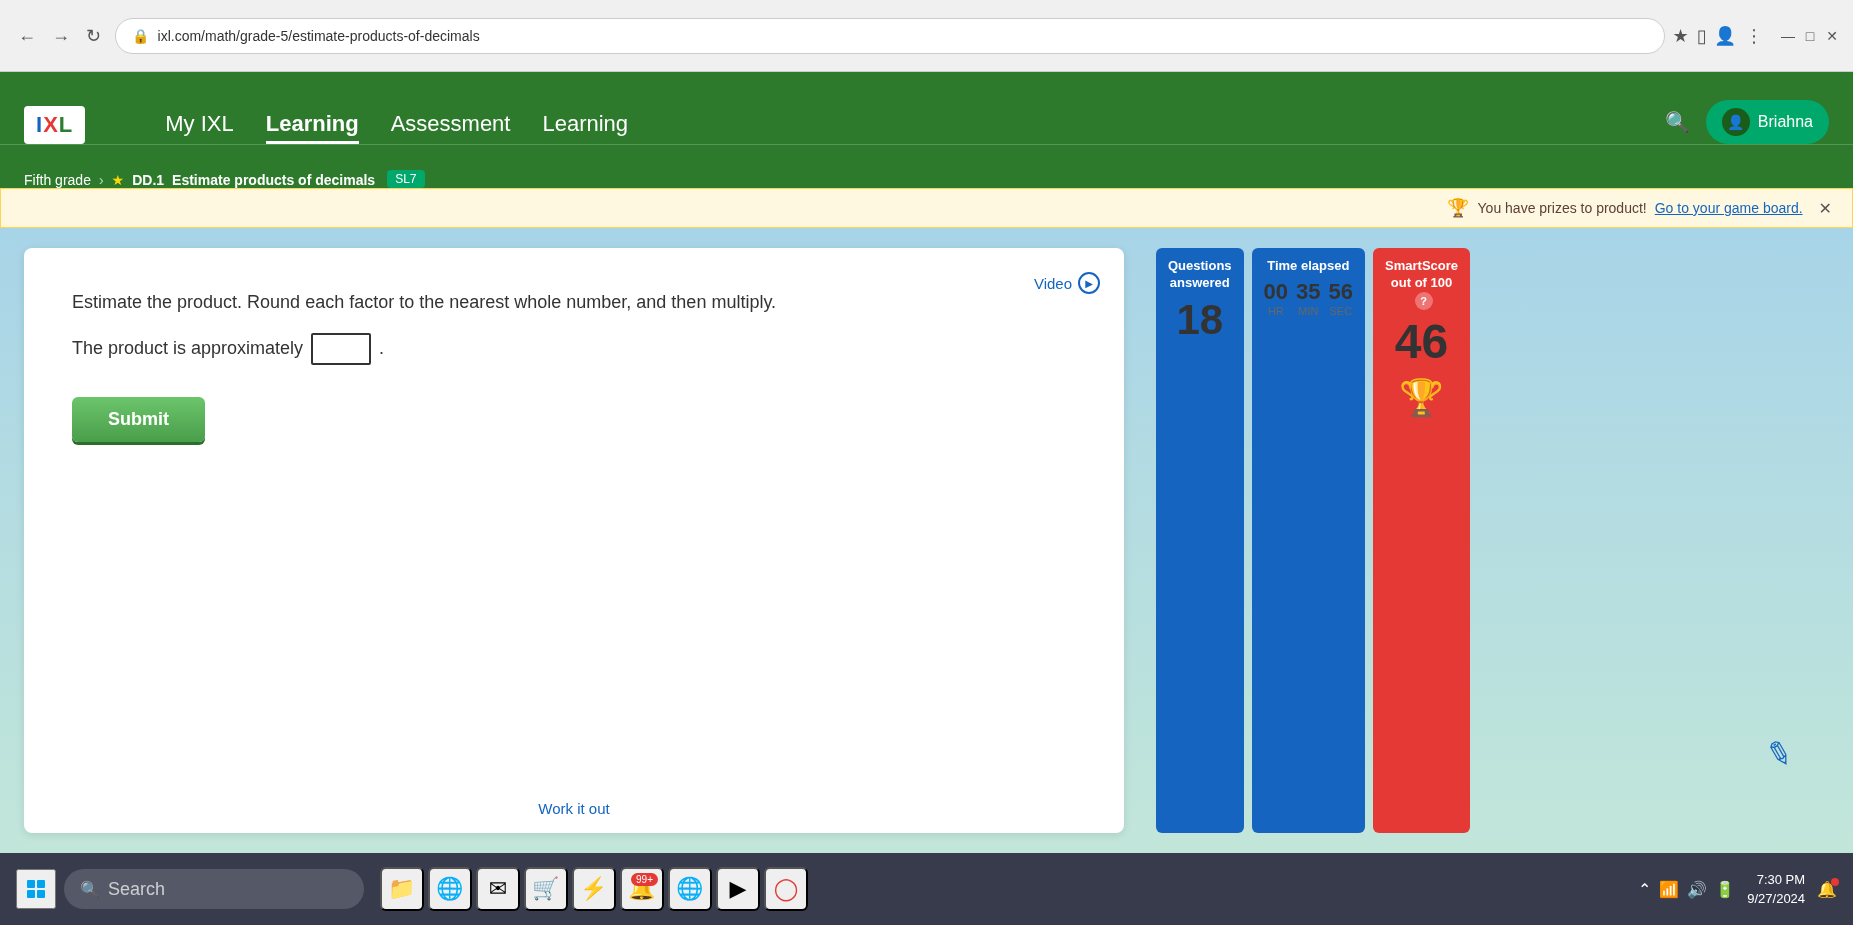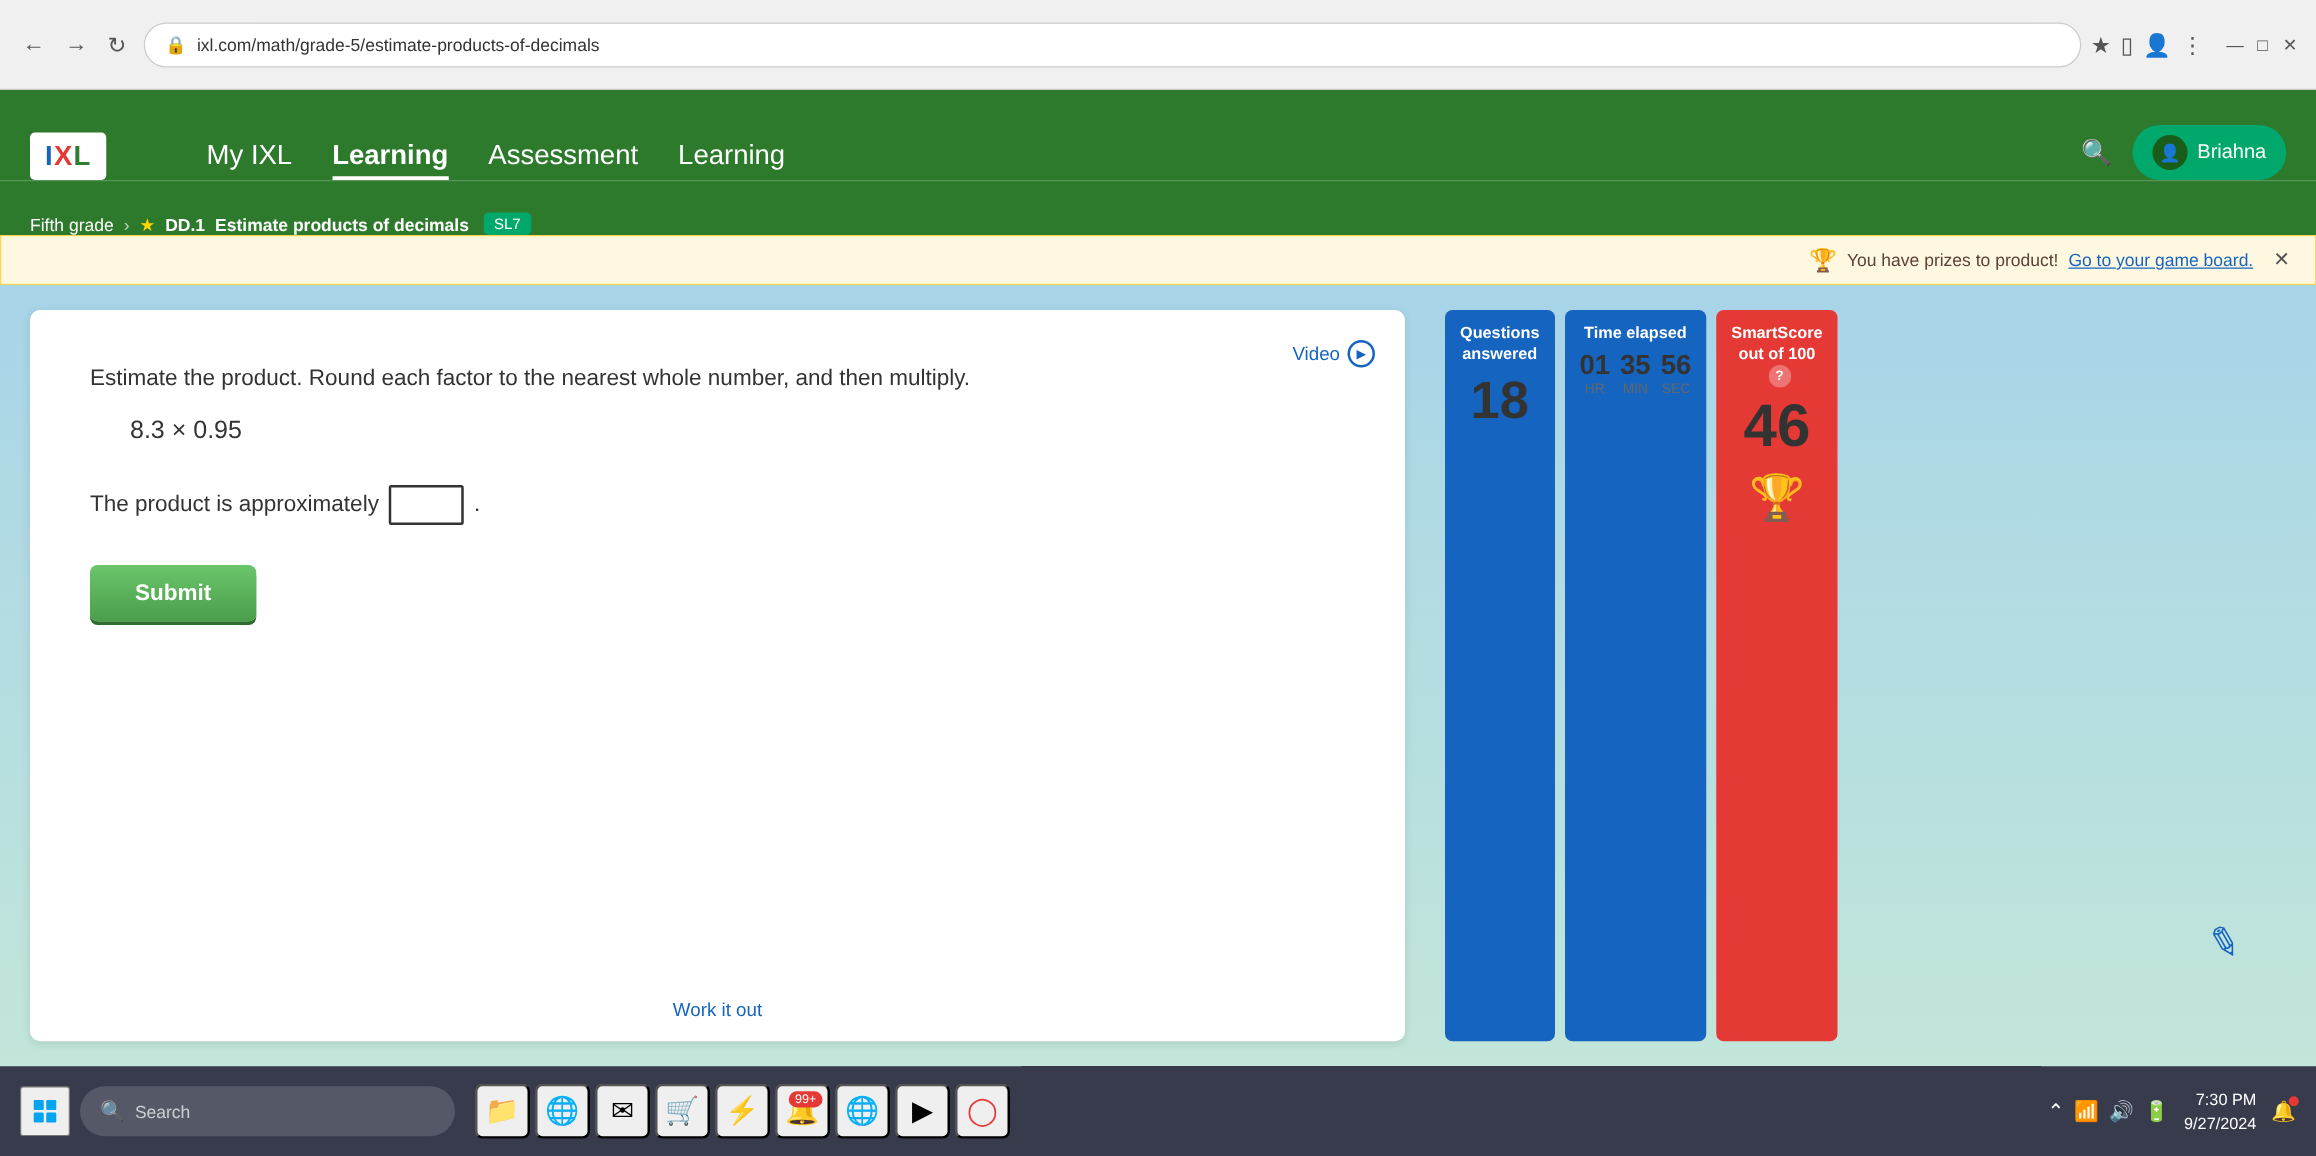--- a/index.html
+++ b/index.html
@@ -443,21 +443,21 @@
       padding: 0 16px;
       gap: 8px;
       cursor: pointer;
     }
     .taskbar-search-icon {
       color: rgba(255,255,255,0.7);
       font-size: 16px;
     }
     .taskbar-search-text {
       color: rgba(255,255,255,0.7);
-      font-size: 14px;
+      font-size: 18px;
     }
     .taskbar-apps {
       display: flex;
       gap: 4px;
       margin-left: 8px;
     }
     .taskbar-app {
       width: 44px;
       height: 44px;
       display: flex;
@@ -586,21 +586,20 @@
       
       <a class="video-link">
         <span>Video</span>
         <div class="video-play-icon">▶</div>
       </a>
 
       
       <p class="question-text">Estimate the product. Round each factor to the nearest whole number, and then multiply.</p>
 
       
-      <p class="math-expression">8.3 × 0.95</p>
 
       
       <div class="answer-row">
         <span>The product is approximately</span>
         <input class="answer-input" type="text" style="">
         <span>.</span>
       </div>
 
       
       <button class="submit-btn">Submit</button>
@@ -613,21 +612,21 @@
 
       <div class="stat-box questions">
         <div class="stat-label">Questions answered</div>
         <div class="stat-value">18</div>
       </div>
 
       <div class="stat-box time">
         <div class="stat-label">Time elapsed</div>
         <div class="time-display">
           <div>
-            <div class="time-num">01</div>
+            <div class="time-num">00</div>
             <div class="time-unit">HR</div>
           </div>
           <div>
             <div class="time-num">35</div>
             <div class="time-unit">MIN</div>
           </div>
           <div>
             <div class="time-num">56</div>
             <div class="time-unit">SEC</div>
           </div>

